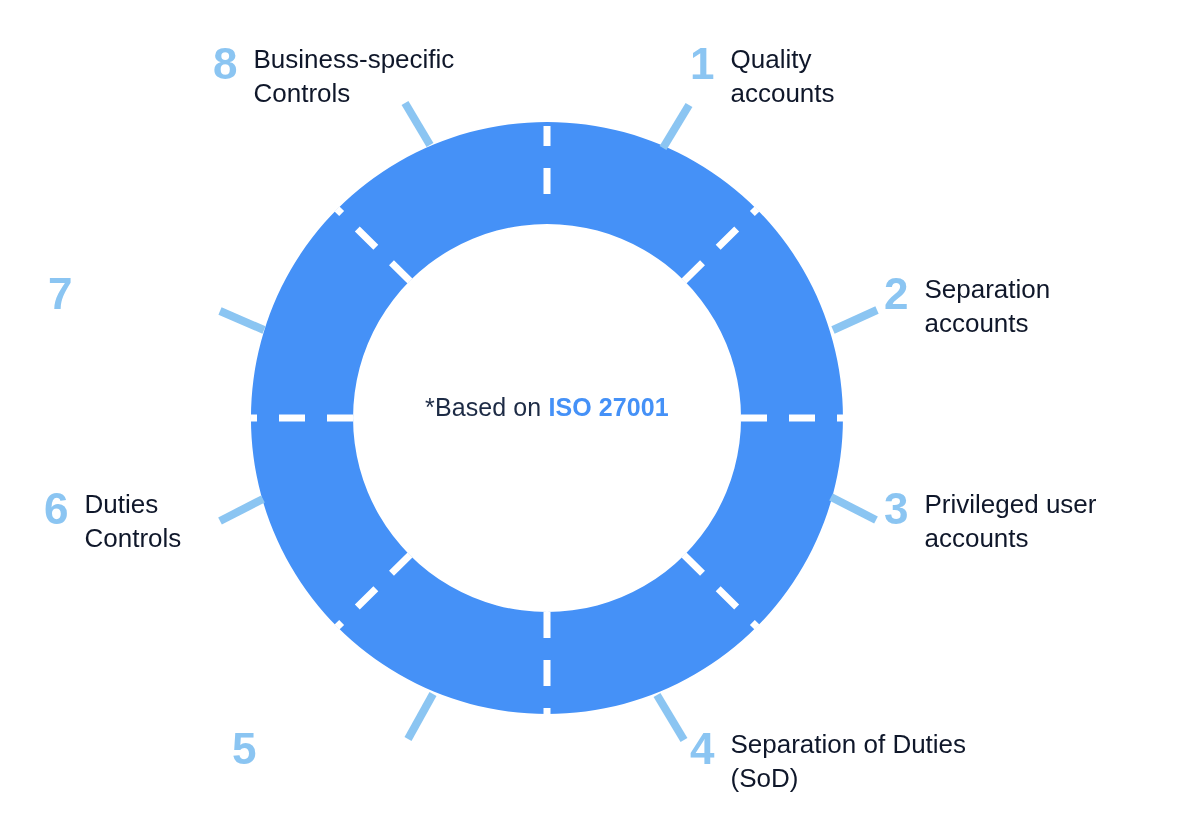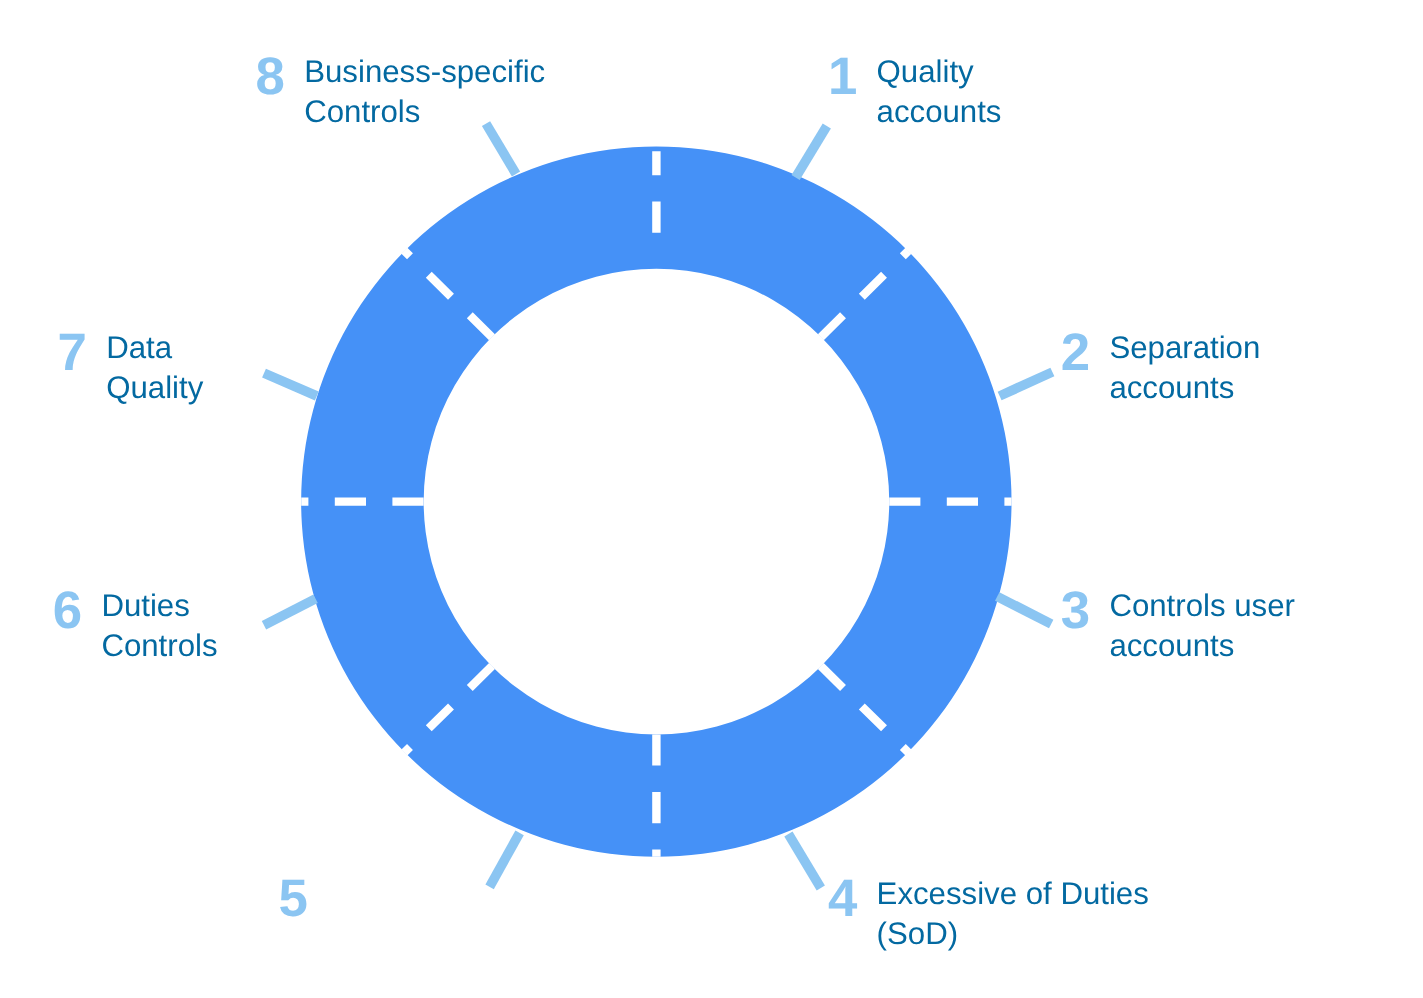--- a/index.html
+++ b/index.html
@@ -52,21 +52,21 @@
   }
   .label .num {
     color: #8bc5f2;
     font-size: 44px;
     font-weight: bold;
     line-height: 44px;
     flex: 0 0 auto;
     font-family: "Liberation Sans", sans-serif;
   }
   .label .txt {
-    color: #0369a1;
+    color: #0f172a;
     font-size: 26px;
     line-height: 34px;
     white-space: pre-line;
     flex: 0 0 auto;
   }
   
   .label.right  { flex-direction: row; }
   
   .label.left .num { order: 1; }
   .label.left .txt { order: 2; }
@@ -113,59 +113,60 @@
       <line x1="833" y1="330" x2="877" y2="310"></line>
       <line x1="831" y1="497" x2="876" y2="520"></line>
       <line x1="657" y1="695" x2="684" y2="740"></line>
       <line x1="433" y1="694" x2="408" y2="739"></line>
       <line x1="263" y1="499" x2="220" y2="521"></line>
       <line x1="264" y1="330" x2="220" y2="311"></line>
       <line x1="430" y1="145" x2="405" y2="103"></line>
     </g>
   </svg>
 
+  <div class="center-note">
+    <span>*Based on </span><span class="std">ISO 27001</span>
+  </div>
 
   <div class="label right" id="label-1">
     <span class="num">1</span>
     <span class="txt">Quality
 accounts</span>
   </div>
 
   <div class="label right" id="label-2">
     <span class="num">2</span>
     <span class="txt">Separation
 accounts</span>
   </div>
 
   <div class="label right" id="label-3">
     <span class="num">3</span>
-    <span class="txt">Controls user
+    <span class="txt">Privileged user
 accounts</span>
   </div>
 
   <div class="label right" id="label-4">
     <span class="num">4</span>
-    <span class="txt">Excessive of Duties
+    <span class="txt">Separation of Duties
 (SoD)</span>
   </div>
 
   <div class="label left" id="label-5">
     <span class="num">5</span>
   </div>
 
   <div class="label left" id="label-6">
     <span class="num">6</span>
     <span class="txt">Duties
 Controls</span>
   </div>
 
   <div class="label left" id="label-7">
     <span class="num">7</span>
-    <span class="txt">Data
-Quality</span>
   </div>
 
   <div class="label left" id="label-8">
     <span class="num">8</span>
     <span class="txt">Business-specific
 Controls</span>
   </div>
 
 </div>
 

